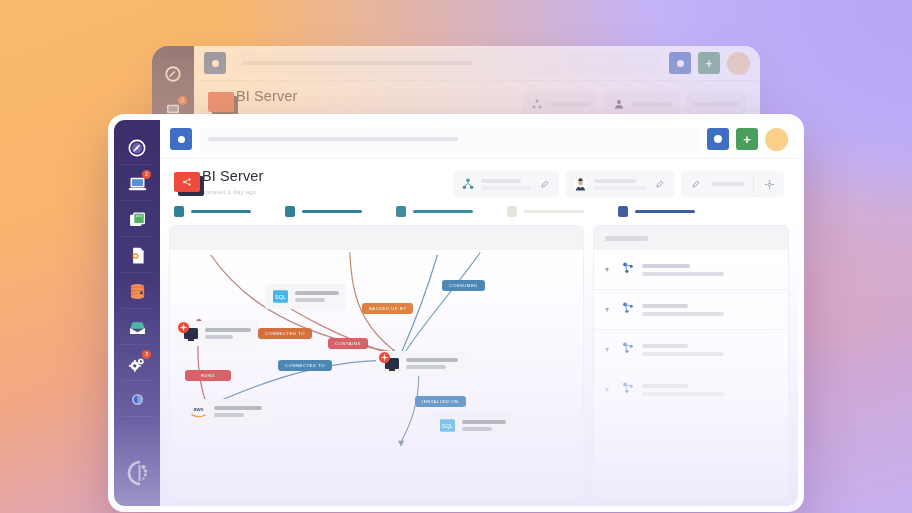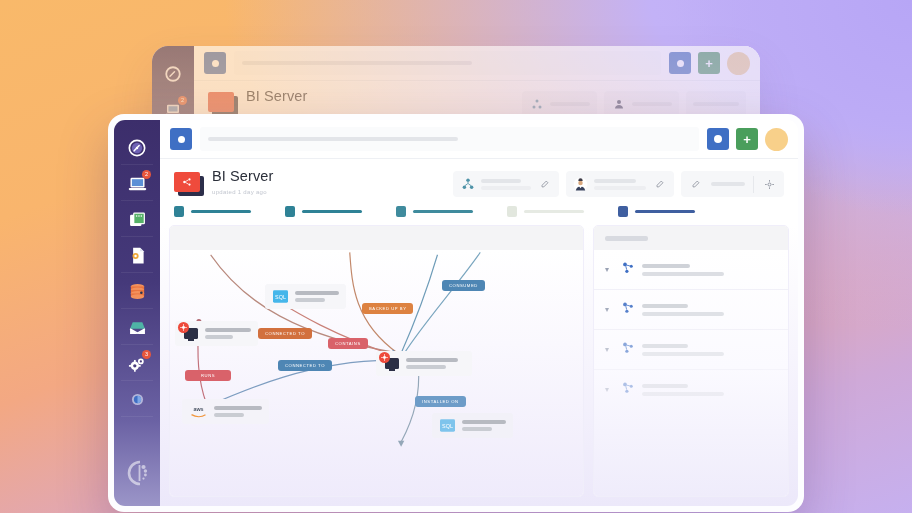--- a/index.html
+++ b/index.html
@@ -83,21 +83,21 @@
   .topbar-right{display:flex;align-items:center;gap:7px;}
   .sq-btn{width:22px;height:22px;border-radius:3px;display:flex;align-items:center;justify-content:center;}
   .sq-blue{background:#3f6fc4;}
   .sq-green{background:#4a9e5c;color:#fff;font-size:13px;line-height:1;font-weight:bold;}
   .avatar-circle{width:23px;height:23px;border-radius:50%;background:#f8d08a;}
 
   
   .pagehead{
     padding:10px 14px 0 14px;display:flex;align-items:flex-start;background:#fff;
   }
-  .title-wrap{display:flex;align-items:flex-start;gap:10px;flex:1;min-width:0;}
+  .title-wrap{display:flex;align-items:flex-start;gap:0;flex:1;min-width:0;}
   .doc-icon{
     position:relative;width:28px;height:22px;flex:0 0 28px;margin-top:3px;
   }
   .doc-icon .shadow{position:absolute;left:4px;top:4px;width:26px;height:20px;border-radius:2px;background:#2c2e4a;}
   .doc-icon .face{position:absolute;left:0;top:0;width:26px;height:20px;border-radius:2px;background:#ef4b3c;display:flex;align-items:center;justify-content:center;}
   .page-title{font-size:14.5px;color:#2b2f3a;letter-spacing:.1px;margin:0;line-height:1.1;font-weight:normal;}
   .page-sub{font-size:6px;color:#c2c6cf;margin-top:4px;letter-spacing:.3px;}
   .chips{display:flex;align-items:center;gap:7px;margin-top:2px;}
   .chip{
     background:#f6f7f9;border-radius:4px;height:26px;display:flex;align-items:center;

